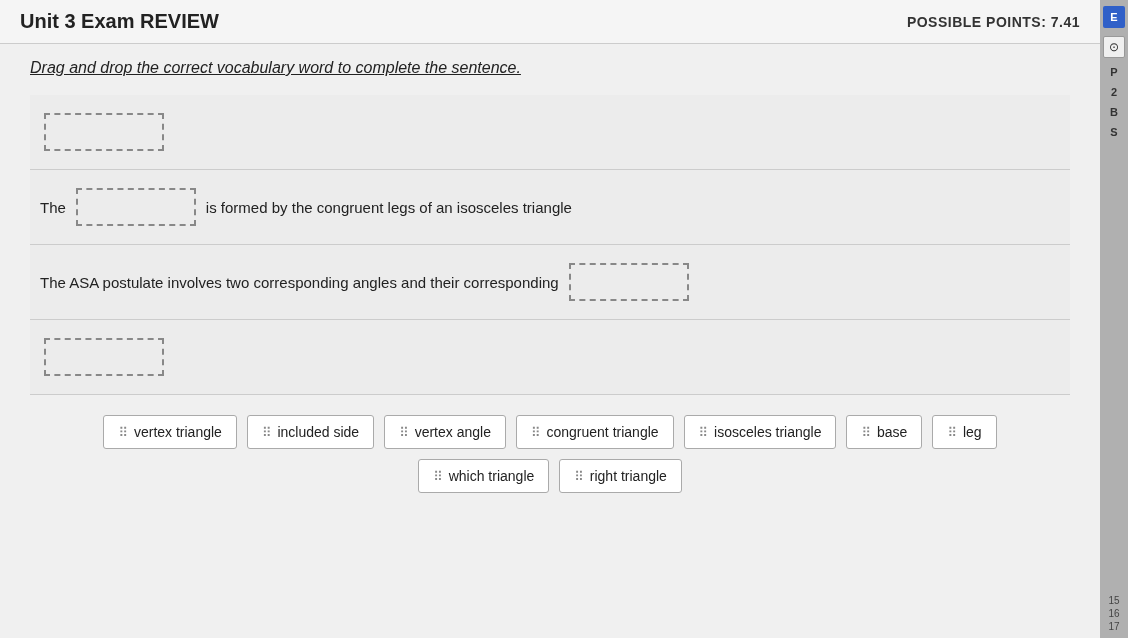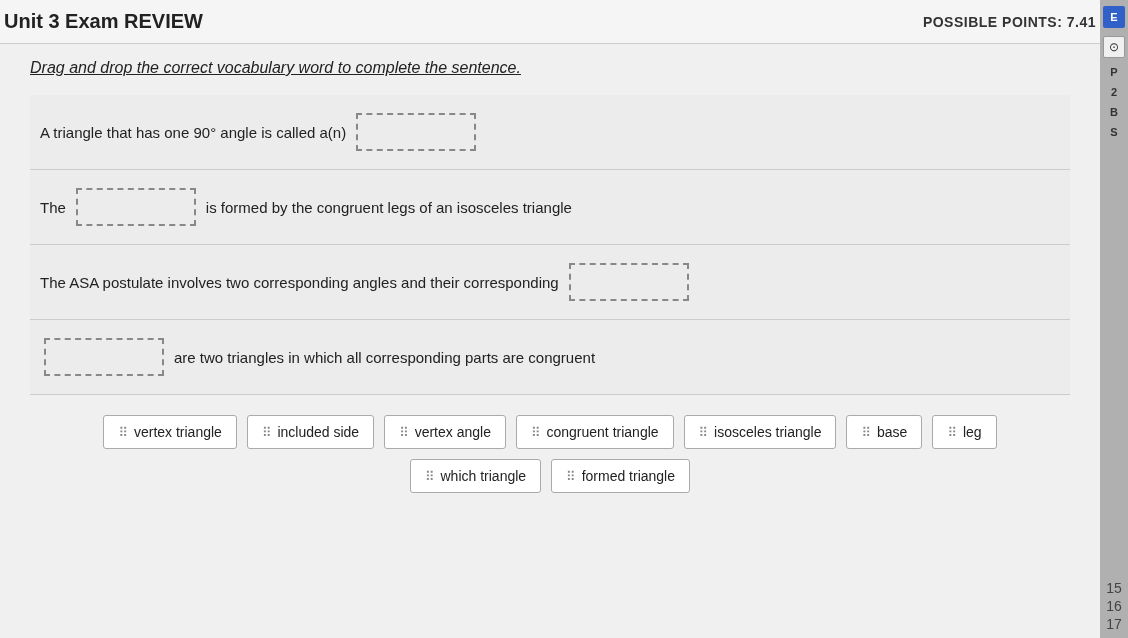--- a/index.html
+++ b/index.html
@@ -12,21 +12,21 @@
       display: flex;
     }
     .main-content {
       flex: 1;
       background: #e8e8e8;
       display: flex;
       flex-direction: column;
     }
     .header {
       background: #f5f5f5;
-      padding: 10px 4px;
+      padding: 10px 20px;
       border-bottom: 1px solid #ccc;
       display: flex;
       justify-content: space-between;
       align-items: center;
     }
     .title {
       font-size: 20px;
       font-weight: bold;
       color: #222;
     }
@@ -136,55 +136,53 @@
       font-weight: bold;
     }
     .page-nums {
       display: flex;
       flex-direction: column;
       align-items: center;
       margin-top: auto;
       gap: 2px;
     }
     .page-num {
-      font-size: 14px;
+      font-size: 10px;
       color: #444;
     }
   </style>
 </head>
 <body>
 
 <div class="main-content">
   <div class="header">
     <span class="title">Unit 3 Exam REVIEW</span>
     <span class="possible-points">POSSIBLE POINTS: 7.41</span>
   </div>
 
   <div class="content-area">
     <div class="instruction">Drag and drop the correct vocabulary word to complete the sentence.</div>
 
     <div class="question-block">
-      <span>A triangle that has one 90° angle is called a(n)</span>
       <div class="drop-zone"></div>
     </div>
 
     <div class="question-block">
       <span>The</span>
       <div class="drop-zone"></div>
       <span>is formed by the congruent legs of an isosceles triangle</span>
     </div>
 
     <div class="question-block">
       <span>The ASA postulate involves two corresponding angles and their corresponding</span>
       <div class="drop-zone"></div>
     </div>
 
     <div class="question-block">
       <div class="drop-zone"></div>
-      <span>are two triangles in which all corresponding parts are congruent</span>
     </div>
 
     <div class="vocabulary-section">
       <div class="vocab-item">
         <span class="drag-handle">⠿</span>
         <span>vertex triangle</span>
       </div>
       <div class="vocab-item">
         <span class="drag-handle">⠿</span>
         <span>included side</span>
@@ -209,21 +207,21 @@
         <span class="drag-handle">⠿</span>
         <span>leg</span>
       </div>
       <div style="display:flex; gap:10px; width:100%; justify-content:center;">
         <div class="vocab-item">
           <span class="drag-handle">⠿</span>
           <span>which triangle</span>
         </div>
         <div class="vocab-item">
           <span class="drag-handle">⠿</span>
-          <span>formed triangle</span>
+          <span>right triangle</span>
         </div>
       </div>
     </div>
   </div>
 </div>
 
 <div class="right-sidebar">
   <button class="sidebar-btn">E</button>
   <div class="sidebar-icon">⊙</div>
   <span class="sidebar-number">P</span>

